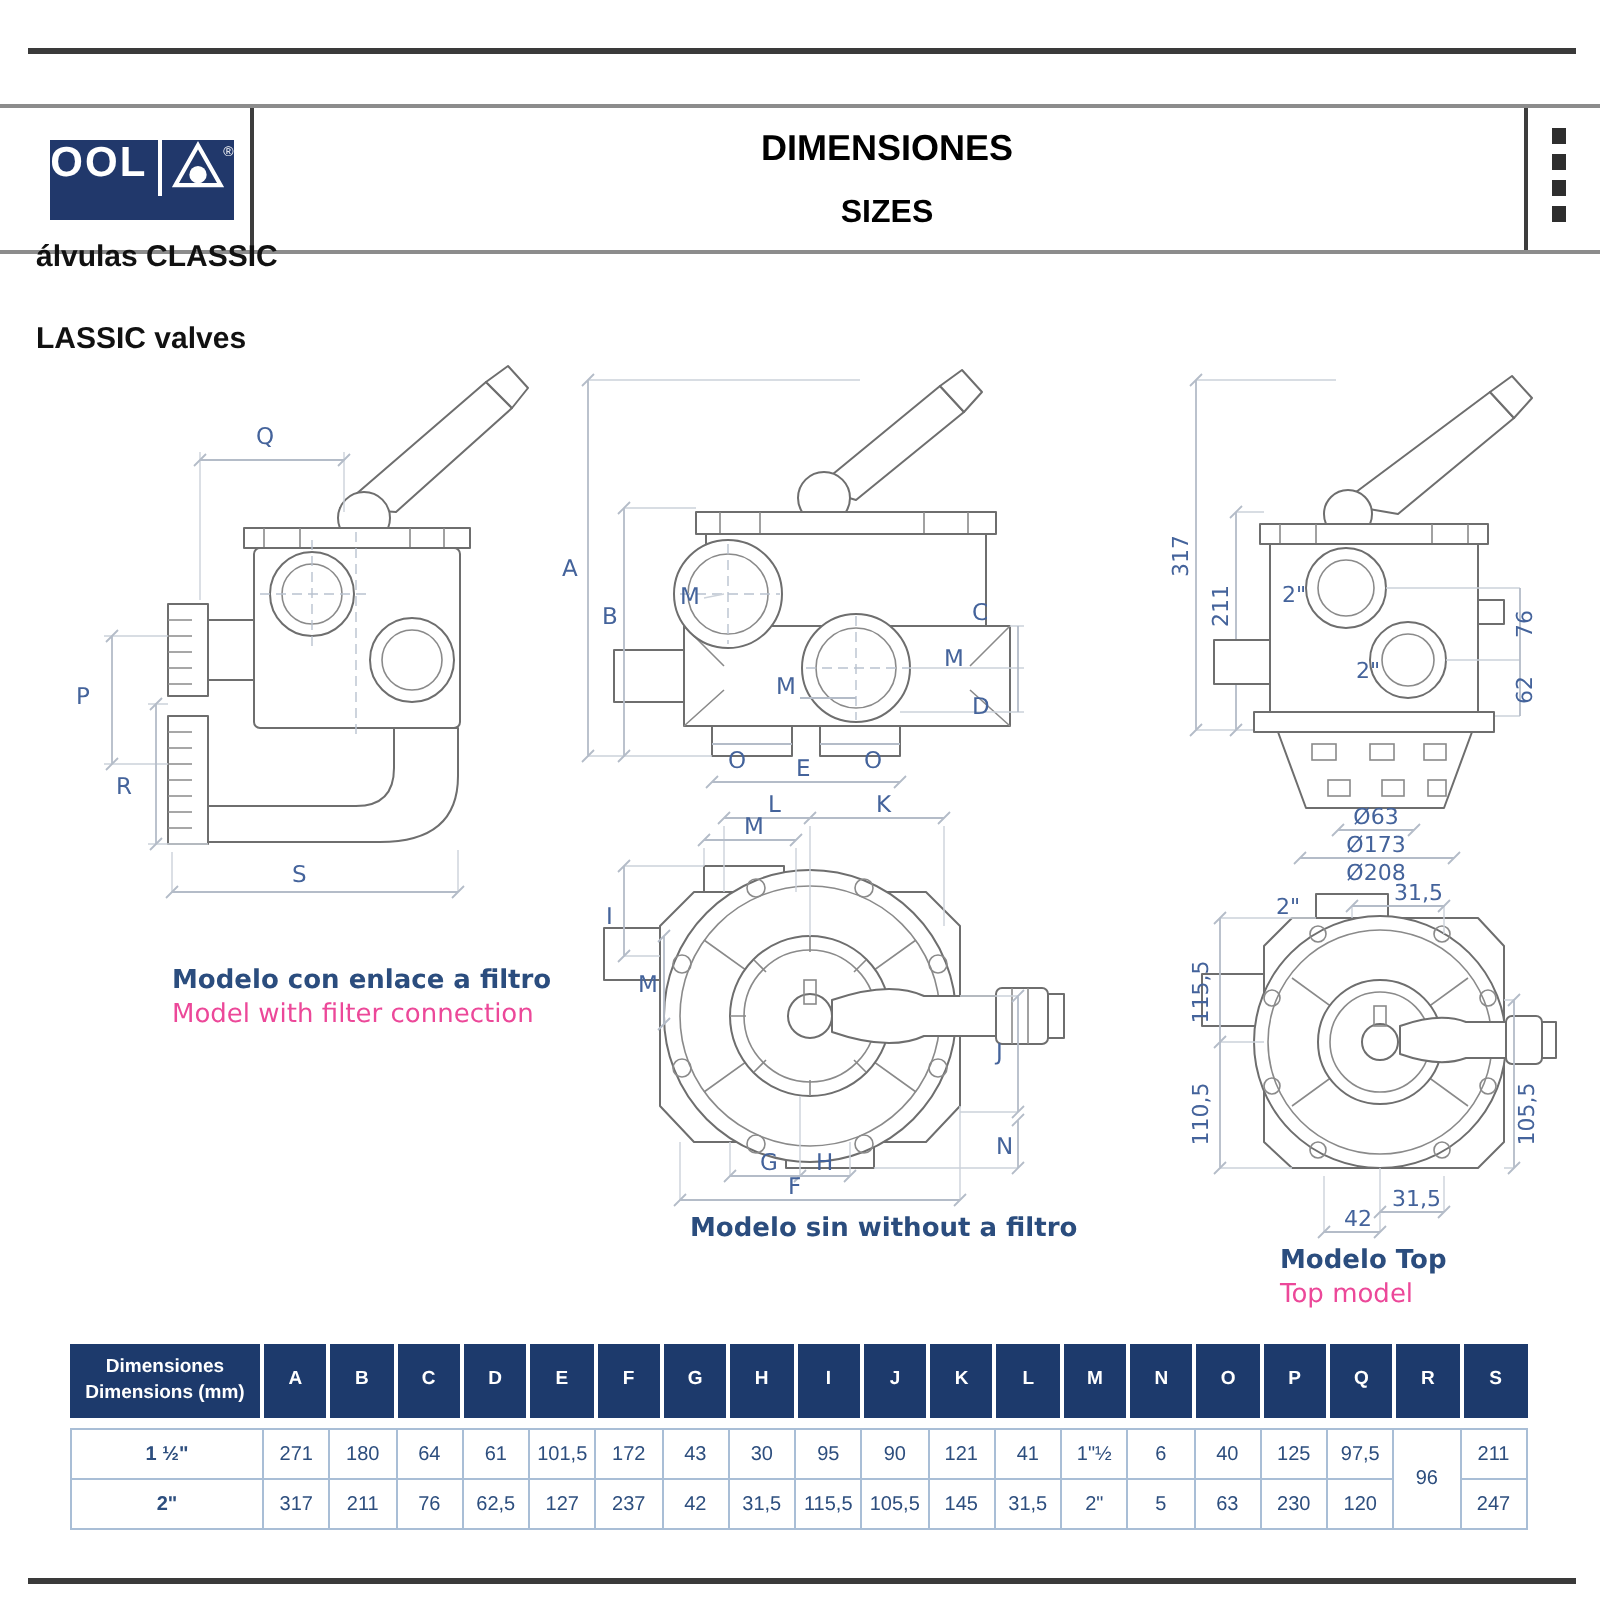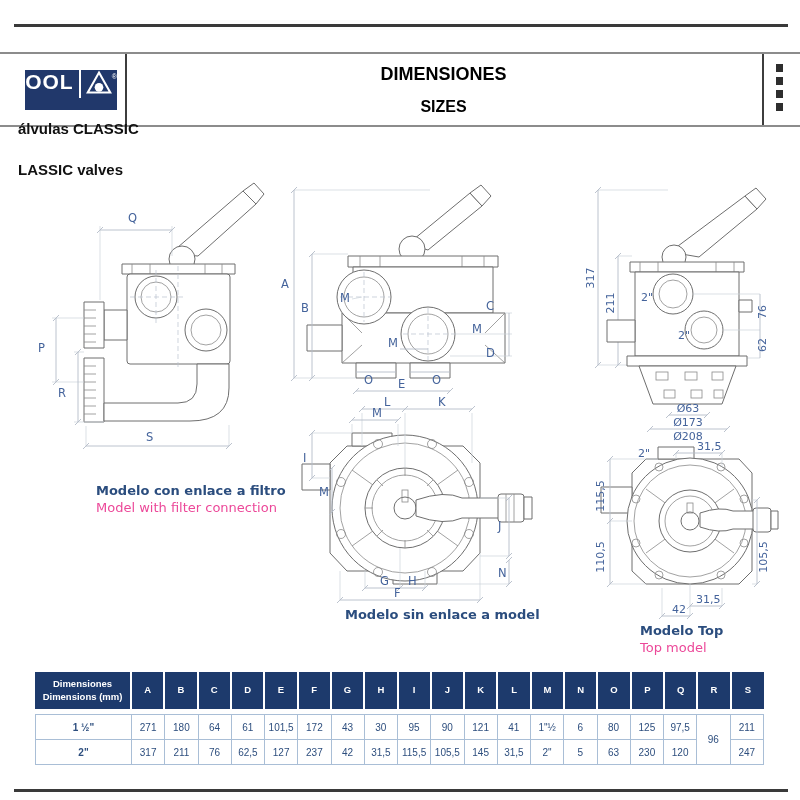--- a/index.html
+++ b/index.html
@@ -278,26 +278,26 @@
       <path class="dim" d="M757,500 V584 M754,503 l6,-6 M754,587 l6,-6"></path>
       <text class="lbl sm" x="767" y="557" transform="rotate(-90 767 557)" text-anchor="middle">105,5</text>
       <path class="ext" d="M690,584 V616 M722,588 V606 M662,588 V616"></path>
       <path class="dim" d="M690,606 H722 M687,609 l6,-6 M719,609 l6,-6"></path>
       <text class="lbl sm" x="696" y="603">31,5</text>
       <path class="dim" d="M662,616 H690 M659,619 l6,-6 M687,619 l6,-6"></path>
       <text class="lbl sm" x="672" y="613">42</text>
     </g>
   </svg>
 
-  <div class="cap" style="left:96px;top:482px">
+  <div class="cap" style="left:86px;top:482px">
     <div class="cap-es">Modelo con enlace a filtro</div>
     <div class="cap-en">Model with filter connection</div>
   </div>
   <div class="cap" style="left:345px;top:606px">
-    <div class="cap-es">Modelo sin enlace a model</div>
+    <div class="cap-es">Modelo sin without a filtro</div>
   </div>
   <div class="cap" style="left:640px;top:622px;width:100px;text-align:left">
     <div class="cap-es">Modelo Top</div>
     <div class="cap-en">Top model</div>
   </div>
 
   <div class="dims-table">
     <table class="t-head">
       <colgroup>
           <col class="c0">
@@ -382,21 +382,21 @@
         <td>101,5</td>
         <td>172</td>
         <td>43</td>
         <td>30</td>
         <td>95</td>
         <td>90</td>
         <td>121</td>
         <td>41</td>
         <td>1"½</td>
         <td>6</td>
-        <td>80</td>
+        <td>40</td>
         <td>125</td>
         <td>97,5</td>
         <td rowspan="2">96</td>
         <td>211</td>
       </tr>
       <tr>
         <td class="rowlabel">2"</td>
         <td>317</td>
         <td>211</td>
         <td>76</td>

